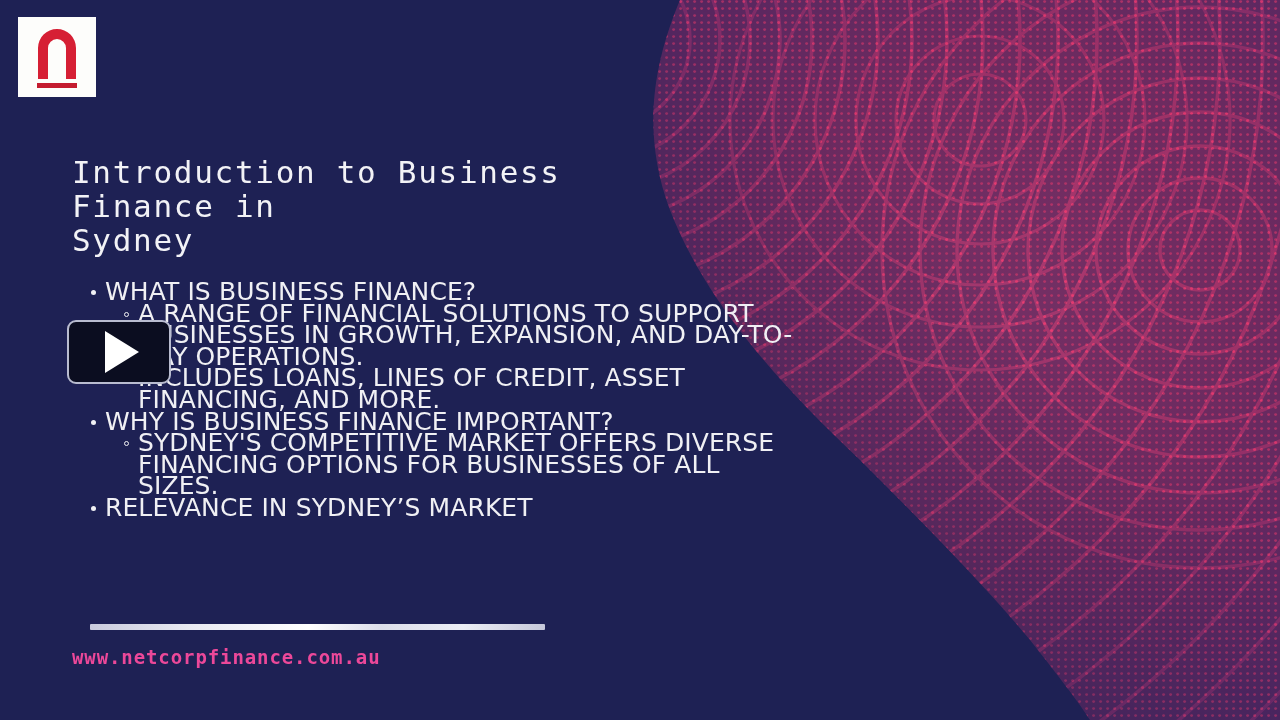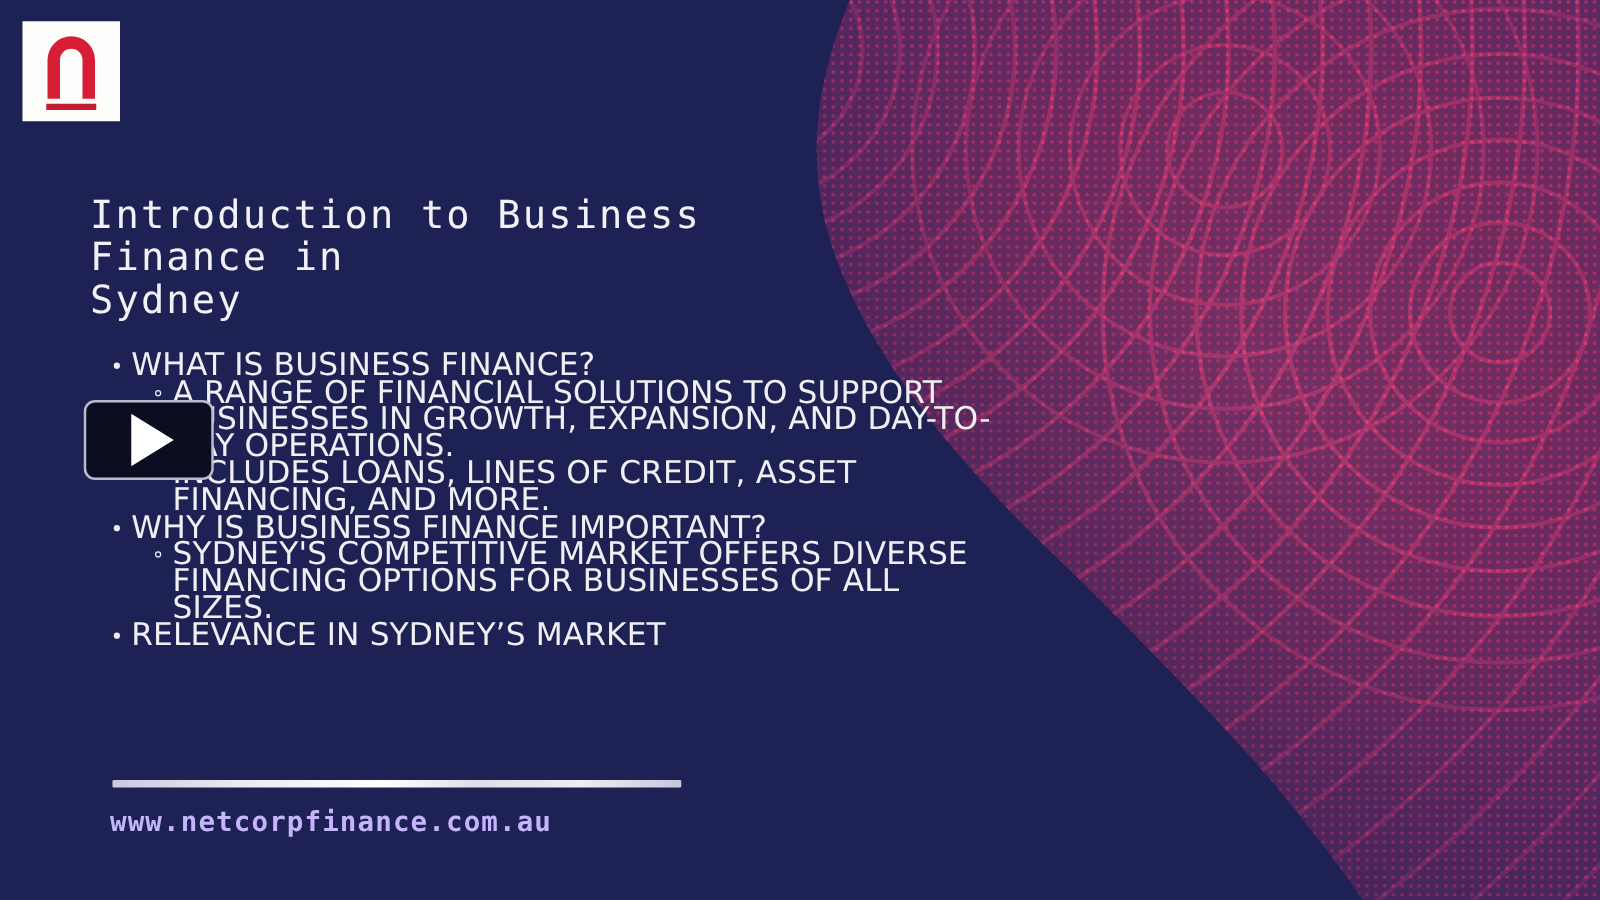--- a/index.html
+++ b/index.html
@@ -133,24 +133,24 @@
     top: 624px;
     width: 455px;
     height: 6px;
     background: linear-gradient(90deg,
        #c9cbdd 0%, #e9eaf2 22%, #ffffff 48%,
        #dcdeea 64%, #eceef5 82%, #c6c8da 100%);
     border-radius: 1px;
   }
   .footer-url {
     position: absolute;
-    left: 88px;
+    left: 72px;
     top: 646px;
-    color: #c4b5fd;
-    font-size: 22px;
+    color: #ec4899;
+    font-size: 19px;
     font-weight: 700;
     letter-spacing: 0.9px;
     font-family: "DejaVu Sans Mono", "Liberation Mono", monospace;
   }
 </style>
 </head>
 <body>
 
 <div class="slide">
 

